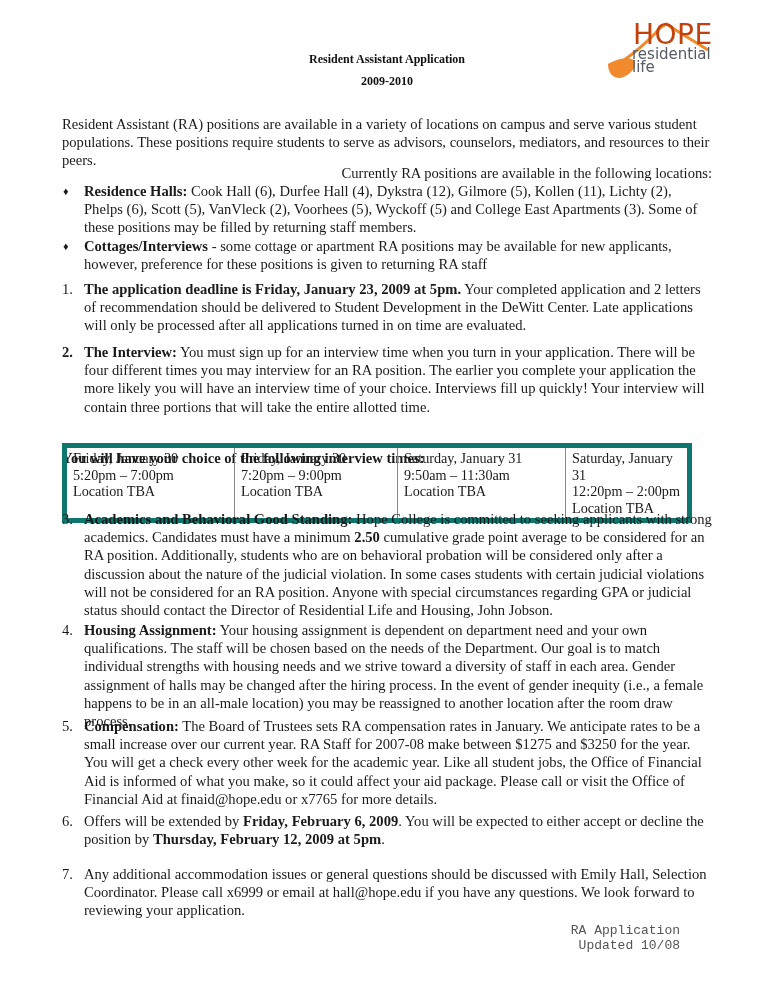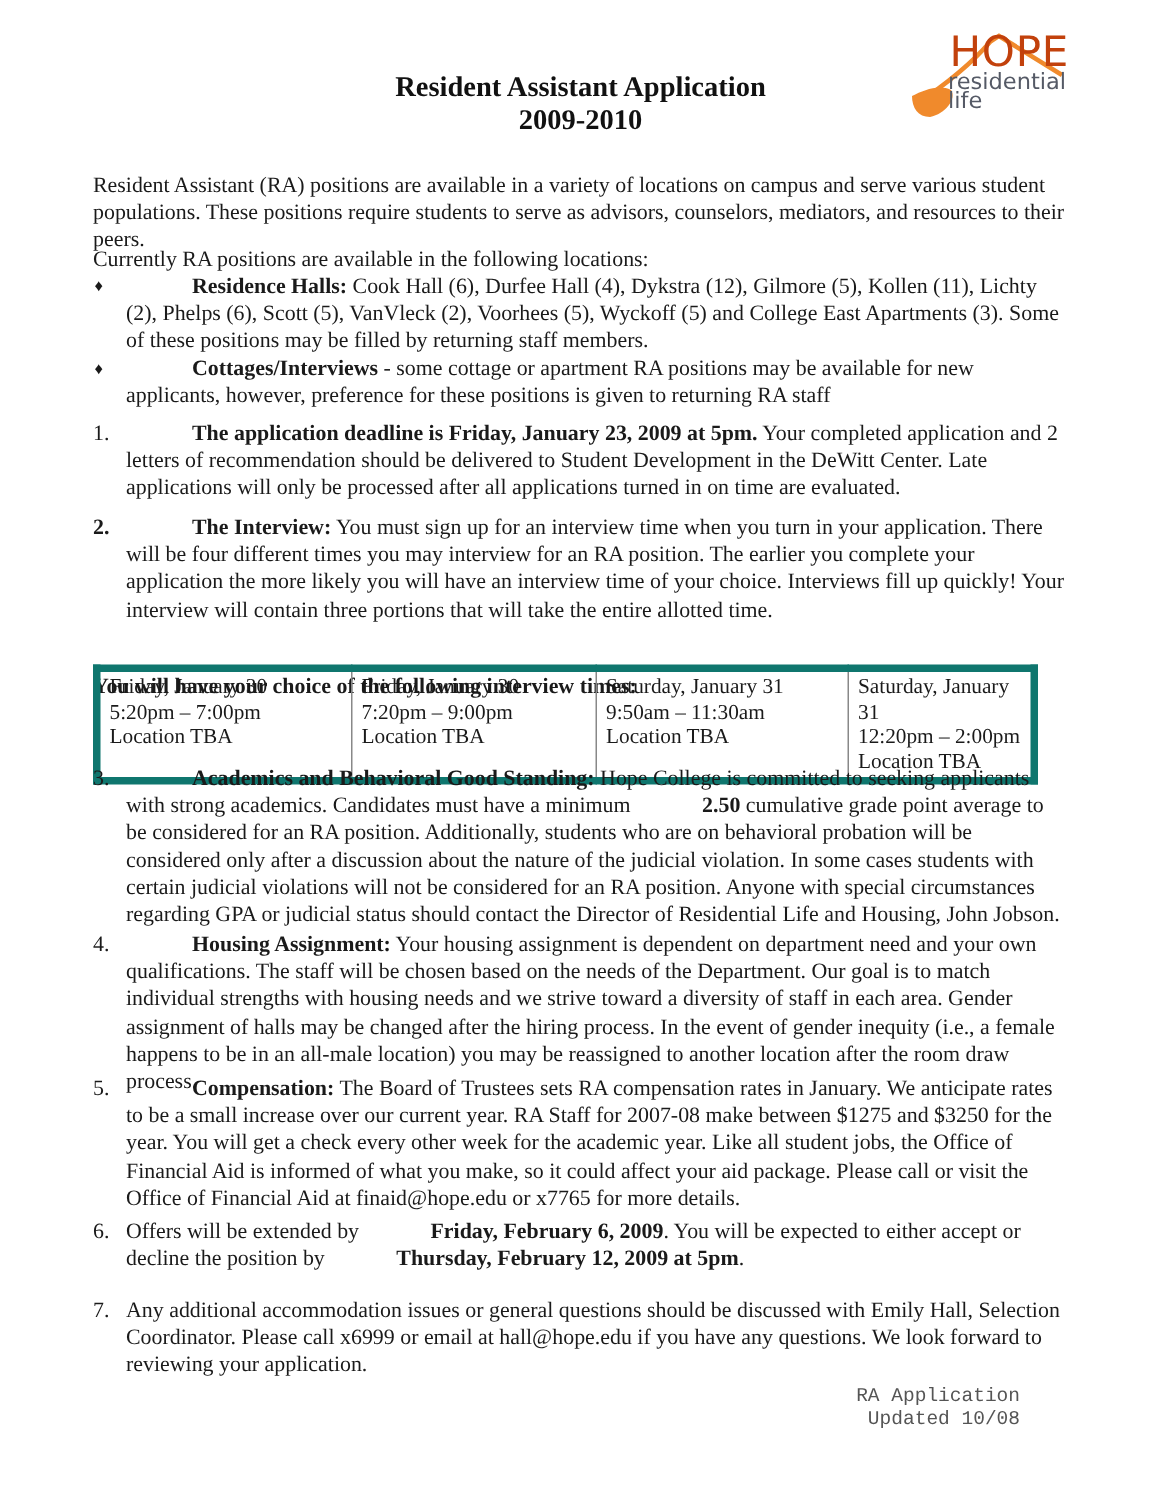--- a/index.html
+++ b/index.html
@@ -4,40 +4,40 @@
 <style>
   html, body { margin: 0; padding: 0; background: #ffffff; }
   body {
     width: 768px; height: 994px; position: relative; overflow: hidden;
     font-family: "Liberation Serif", "DejaVu Serif", serif;
     color: #1a1a1a; font-size: 14.6px; line-height: 18.2px;
   }
   .page { position: absolute; left: 62px; top: 0; width: 650px; }
   .title {
     position: absolute; left: 0; top: 48px; width: 650px; text-align: center;
-    font-weight: bold; font-size: 19px; line-height: 22px; color: #111;
+    font-weight: bold; font-size: 12px; line-height: 22px; color: #111;
   }
   .logo { position: absolute; left: 608px; top: 20px; width: 130px; height: 60px; }
   .logo-hope {
     position: absolute; left: 25px; top: 0; font-family: "DejaVu Sans", sans-serif;
     font-size: 28px; line-height: 30px; color: #c2410c; letter-spacing: 0.5px;
   }
   .logo-sub {
     position: absolute; left: 24px; top: 28px; font-family: "DejaVu Sans", sans-serif;
     font-size: 15px; line-height: 13px; color: #555a66;
   }
   .logo svg { position: absolute; left: 0; top: 0; }
   .p { position: absolute; left: 0; width: 650px; }
   .bullet { position: absolute; left: 0; width: 650px; }
   .bullet .glyph { position: absolute; left: 1px; top: 0; font-size: 11px; }
   .bullet .txt { position: absolute; left: 22px; width: 628px; }
   .num { position: absolute; left: 0; width: 650px; }
   .num .n { position: absolute; left: 0; top: 0; }
   .num .txt { position: absolute; left: 22px; width: 628px; }
-  b { font-weight: bold; margin-left: 44px; }
+  b { font-weight: bold; }
   .interview-table {
     position: absolute; left: 0; top: 443px; width: 630px; height: 52px;
     border-collapse: collapse; border: 5px solid #0f766e;
   }
   .interview-table td {
     border: 1px solid #888; vertical-align: top; padding: 2px 6px;
     font-size: 14.2px; line-height: 16.5px;
   }
   .footer {
     position: absolute; right: 88px; top: 923px; text-align: right;
@@ -59,21 +59,21 @@
 
 <div class="page">
 
   <div class="title">
     <div>Resident Assistant Application</div>
     <div>2009-2010</div>
   </div>
 
   <div class="p" style="top:115px;">Resident Assistant (RA) positions are available in a variety of locations on campus and serve various student populations.  These positions require students to serve as advisors, counselors, mediators, and resources to their peers.</div>
 
-  <div class="p" style="top:164px;">Currently RA positions are available in the following locations:</div>
+  <div class="p" style="top:164px;text-align:right;">Currently RA positions are available in the following locations:</div>
 
   <div class="bullet" style="top:182px;">
     <span class="glyph">♦</span>
     <div class="txt"><b>Residence Halls:</b><span> Cook Hall (6), Durfee Hall (4), Dykstra (12), Gilmore (5), Kollen (11), Lichty (2), Phelps (6), Scott (5), VanVleck (2), Voorhees (5), Wyckoff (5) and College East Apartments (3).  Some of these positions may be filled by returning staff members.</span></div>
   </div>
 
   <div class="bullet" style="top:237px;">
     <span class="glyph">♦</span>
     <div class="txt"><b>Cottages/Interviews</b><span> - some cottage or apartment RA positions may be available for new applicants, however, preference for these positions is given to returning RA staff</span></div>
   </div>

